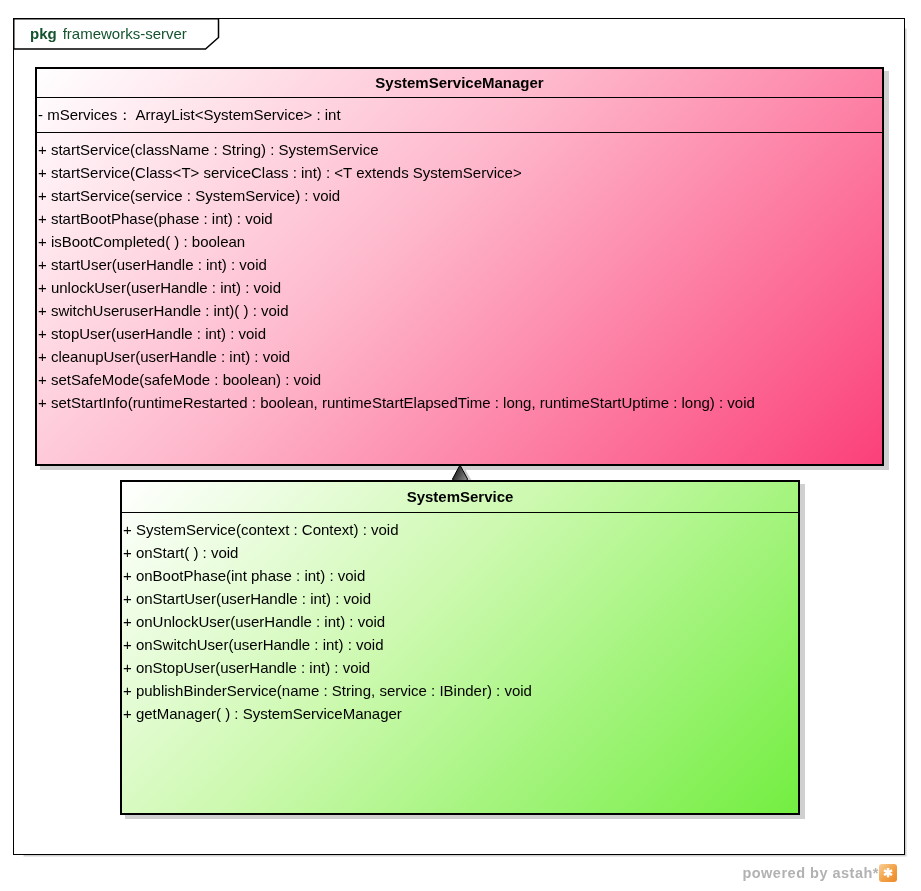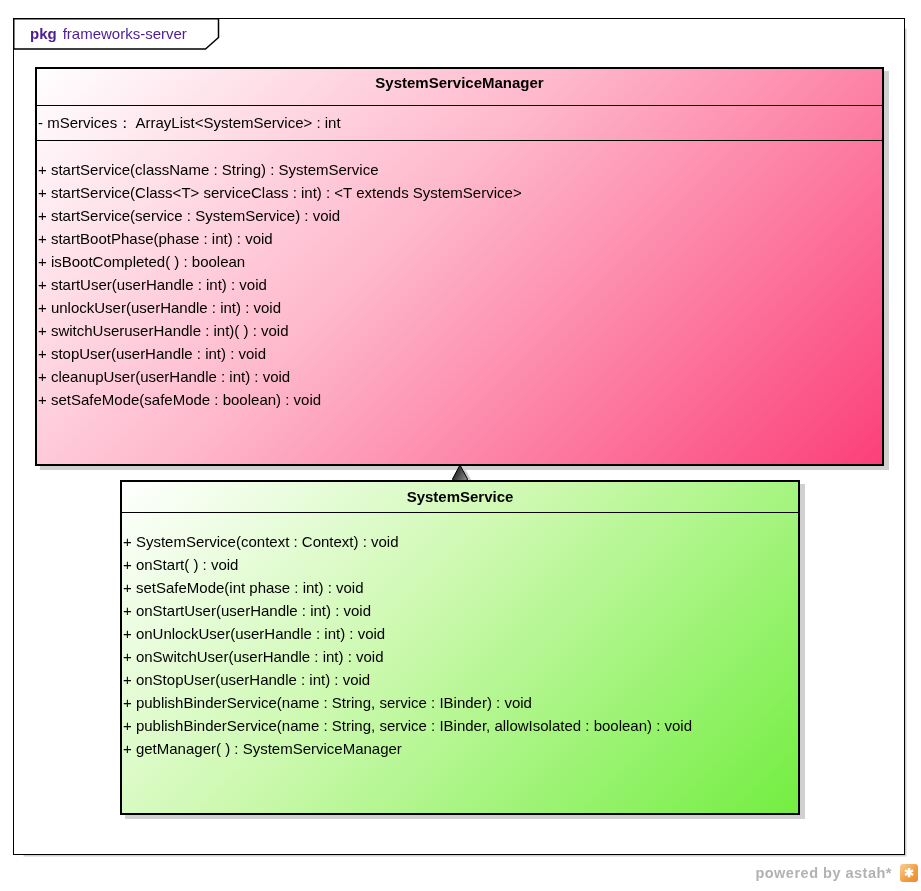--- a/index.html
+++ b/index.html
@@ -24,21 +24,21 @@
   .pkg-tab {
     position: absolute;
     left: 13px; top: 18px;
     width: 207px; height: 32px;
   }
   .pkg-tab svg { display: block; }
   .pkg-tab-text {
     position: absolute;
     left: 17px; top: 7px;
     font-size: 15px;
-    color: #4c1d95;
+    color: #14532d;
     white-space: nowrap;
   }
   .pkg-tab-text .kw { font-weight: bold; margin-right: 6px; }
 
   
   .uml-class {
     position: absolute;
     border: 2.5px solid #000;
     box-shadow: 5px 4px 0 #d0d0d0;
   }
@@ -53,48 +53,48 @@
     background: linear-gradient(135deg, #ffffff 0%, #cdf9b0 42%, #73ee41 100%);
   }
   .class-title {
     text-align: center;
     font-weight: bold;
     font-size: 15px;
     color: #000;
     border-bottom: 1.5px solid #000;
     white-space: nowrap;
   }
-  .manager .class-title { height: 37px; line-height: 27px; }
+  .manager .class-title { height: 29px; line-height: 27px; }
   .service .class-title { height: 31px; line-height: 29px; }
   .attr-section { border-bottom: 1.5px solid #000; }
   .manager .attr-section { padding: 5px 0 6px 0; }
   .service .attr-section { padding: 4px 0 4px 0; }
-  .method-section { padding: 5px 0 0 0; margin-top: 12px; }
+  .method-section { padding: 5px 0 0 0; }
   .member {
     height: 23px; line-height: 23px;
     padding: 0 1px;
     font-size: 15px;
     color: #000;
     white-space: nowrap;
   }
 
   
   .connector {
     position: absolute;
     left: 445px; top: 464px;
     width: 34px; height: 50px;
   }
 
   
   .watermark {
     position: absolute;
-    right: 3px; top: 864px;
+    right: 24px; top: 864px;
     display: flex;
     align-items: center;
-    gap: 8px;
+    gap: 0;
   }
   .watermark-text {
     font-size: 14.5px;
     font-weight: bold;
     color: #b2b2b2;
     letter-spacing: 0.5px;
   }
   .watermark-logo {
     width: 18px; height: 18px;
     border-radius: 3px;
@@ -130,20 +130,21 @@
     <div class="member">+ startService(Class&lt;T&gt; serviceClass : int) : &lt;T extends SystemService&gt;</div>
     <div class="member">+ startService(service : SystemService) : void</div>
     <div class="member">+ startBootPhase(phase : int) : void</div>
     <div class="member">+ isBootCompleted( ) : boolean</div>
     <div class="member">+ startUser(userHandle : int) : void</div>
     <div class="member">+ unlockUser(userHandle : int) : void</div>
     <div class="member">+ switchUseruserHandle : int)( ) : void</div>
     <div class="member">+ stopUser(userHandle : int) : void</div>
     <div class="member">+ cleanupUser(userHandle : int) : void</div>
     <div class="member">+ setSafeMode(safeMode : boolean) : void</div>
+    <div class="member">+ setStartInfo(runtimeRestarted : boolean, runtimeStartElapsedTime : long, runtimeStartUptime : long) : void</div>
   </div>
 </div>
 
 <div class="connector">
   <svg width="34" height="50" viewBox="0 0 34 50">
     <defs>
       <linearGradient id="dg" x1="0" y1="0" x2="1" y2="1">
         <stop offset="0" stop-color="#000000"></stop>
         <stop offset="1" stop-color="#bdbdbd"></stop>
       </linearGradient>
@@ -155,27 +156,26 @@
     <polygon points="15,1 22.5,15 15,29 7.5,15" fill="url(#dg)" stroke="#000000" stroke-width="1"></polygon>
     <line x1="15" y1="29" x2="15" y2="48" stroke="#000000" stroke-width="1.5"></line>
   </svg>
 </div>
 
 <div class="uml-class service">
   <div class="class-title">SystemService</div>
   <div class="method-section">
     <div class="member">+ SystemService(context : Context) : void</div>
     <div class="member">+ onStart( ) : void</div>
-    <div class="member">+ setSafeMode(int phase : int) : void</div>
+    <div class="member">+ onBootPhase(int phase : int) : void</div>
     <div class="member">+ onStartUser(userHandle : int) : void</div>
     <div class="member">+ onUnlockUser(userHandle : int) : void</div>
     <div class="member">+ onSwitchUser(userHandle : int) : void</div>
     <div class="member">+ onStopUser(userHandle : int) : void</div>
     <div class="member">+ publishBinderService(name : String, service : IBinder) : void</div>
-    <div class="member">+ publishBinderService(name : String, service : IBinder, allowIsolated : boolean) : void</div>
     <div class="member">+ getManager( ) : SystemServiceManager</div>
   </div>
 </div>
 
 <div class="watermark">
   <span class="watermark-text">powered by astah*</span>
   <span class="watermark-logo">✱</span>
 </div>
 
 </body></html>

